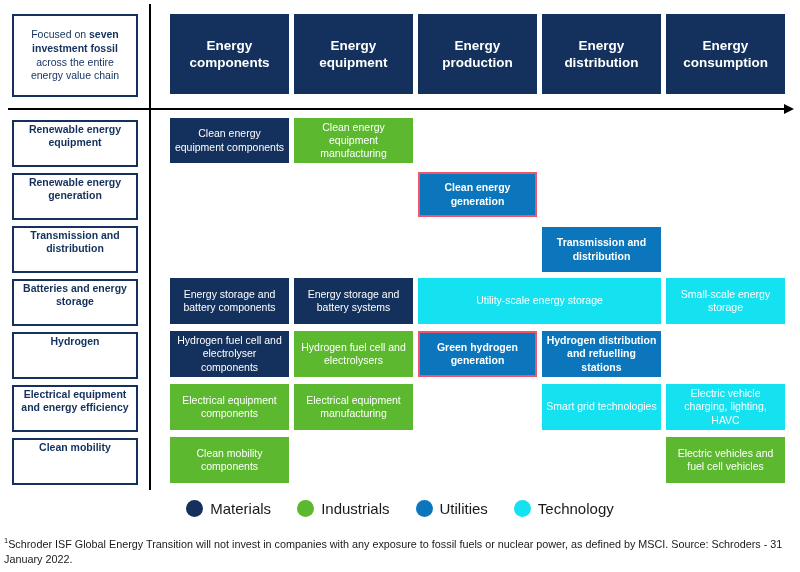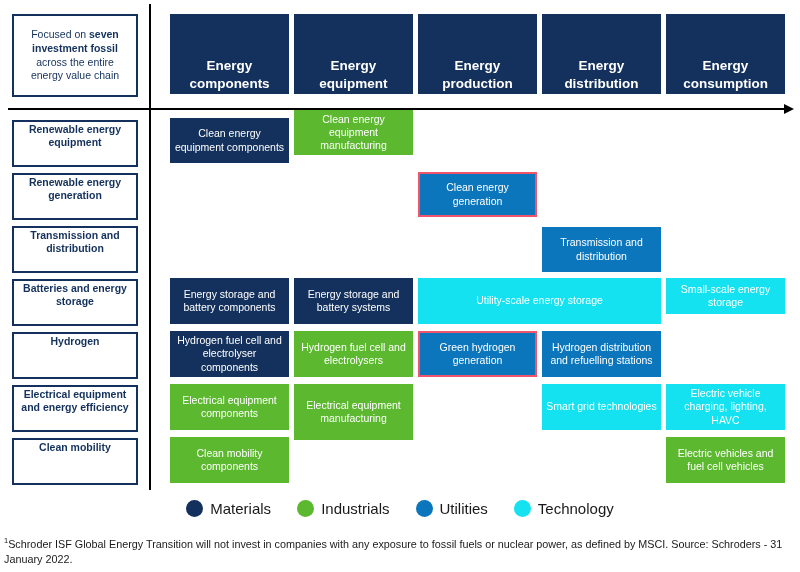--- a/index.html
+++ b/index.html
@@ -86,21 +86,21 @@
     position: absolute;
     top: 14px;
     height: 80px;
     background: #13315c;
     color: #ffffff;
     font-size: 13.5px;
     font-weight: bold;
     line-height: 1.28;
     text-align: center;
     display: flex;
-    align-items: flex-end;
+    align-items: center;
     justify-content: center;
     box-sizing: border-box;
     padding: 2px 20px;
   }
 
   
   .row-label {
     position: absolute;
     left: 12px;
     width: 126px;
@@ -126,21 +126,21 @@
     line-height: 1.26;
     text-align: center;
     display: flex;
     align-items: center;
     justify-content: center;
     box-sizing: border-box;
     padding: 2px 4px;
   }
   .cell.materials   { background: #13315c; }
   .cell.industrials { background: #5cb82e; }
-  .cell.utilities   { background: #0b76bc; }
+  .cell.utilities   { background: #0b76bc; font-weight: bold; }
   .cell.technology  { background: #15e2f0; }
   .cell.highlight   { border: 2px solid #f0556b; }
 
   
   .legend {
     position: absolute;
     left: 0;
     top: 500px;
     width: 800px;
     display: flex;
@@ -227,62 +227,62 @@
   <div class="row-label" style="top:385px; height:47px;">
       <span>Electrical equipment and energy efficiency</span>
     </div>
   <div class="row-label" style="top:438px; height:47px;">
       <span>Clean mobility</span>
     </div>
 
   <div class="cell materials" style="left:170px; top:118px; width:119px; height:45px;">
       <span>Clean energy equipment components</span>
     </div>
-  <div class="cell industrials" style="left:294px; top:110px; width:119px; height:45px;">
+  <div class="cell industrials" style="left:294px; top:118px; width:119px; height:45px;">
       <span>Clean energy equipment manufacturing</span>
     </div>
 
   <div class="cell utilities highlight" style="left:418px; top:172px; width:119px; height:45px;">
       <span>Clean energy generation</span>
     </div>
 
   <div class="cell utilities" style="left:542px; top:227px; width:119px; height:45px;">
       <span>Transmission and distribution</span>
     </div>
 
   <div class="cell materials" style="left:170px; top:278px; width:119px; height:46px;">
       <span>Energy storage and battery components</span>
     </div>
   <div class="cell technology" style="left:418px; top:278px; width:243px; height:46px;">
       <span>Utility-scale energy storage</span>
     </div>
   <div class="cell materials" style="left:294px; top:278px; width:119px; height:46px;">
       <span>Energy storage and battery systems</span>
     </div>
-  <div class="cell technology" style="left:666px; top:278px; width:119px; height:36px;">
+  <div class="cell technology" style="left:666px; top:278px; width:119px; height:46px;">
       <span>Small-scale energy storage</span>
     </div>
 
   <div class="cell materials" style="left:170px; top:331px; width:119px; height:46px;">
       <span>Hydrogen fuel cell and electrolyser components</span>
     </div>
   <div class="cell industrials" style="left:294px; top:331px; width:119px; height:46px;">
       <span>Hydrogen fuel cell and electrolysers</span>
     </div>
   <div class="cell utilities" style="left:542px; top:331px; width:119px; height:46px;">
       <span>Hydrogen distribution and refuelling stations</span>
     </div>
   <div class="cell utilities highlight" style="left:418px; top:331px; width:119px; height:46px;">
       <span>Green hydrogen generation</span>
     </div>
 
   <div class="cell industrials" style="left:170px; top:384px; width:119px; height:46px;">
       <span>Electrical equipment components</span>
     </div>
-  <div class="cell industrials" style="left:294px; top:384px; width:119px; height:56px;">
+  <div class="cell industrials" style="left:294px; top:384px; width:119px; height:46px;">
       <span>Electrical equipment manufacturing</span>
     </div>
   <div class="cell technology" style="left:542px; top:384px; width:119px; height:46px;">
       <span>Smart grid technologies</span>
     </div>
   <div class="cell technology" style="left:666px; top:384px; width:119px; height:46px;">
       <span>Electric vehicle charging, lighting, HAVC</span>
     </div>
 
   <div class="cell industrials" style="left:170px; top:437px; width:119px; height:46px;">

